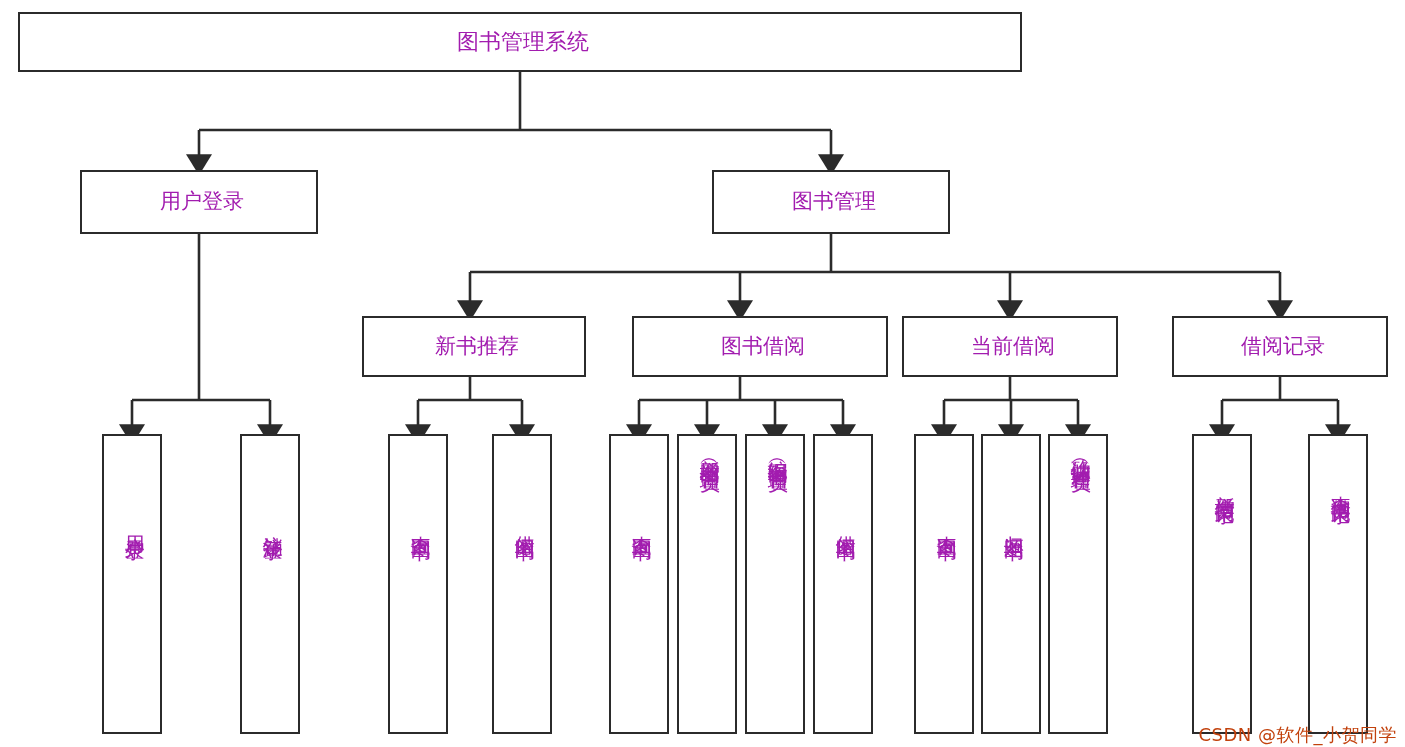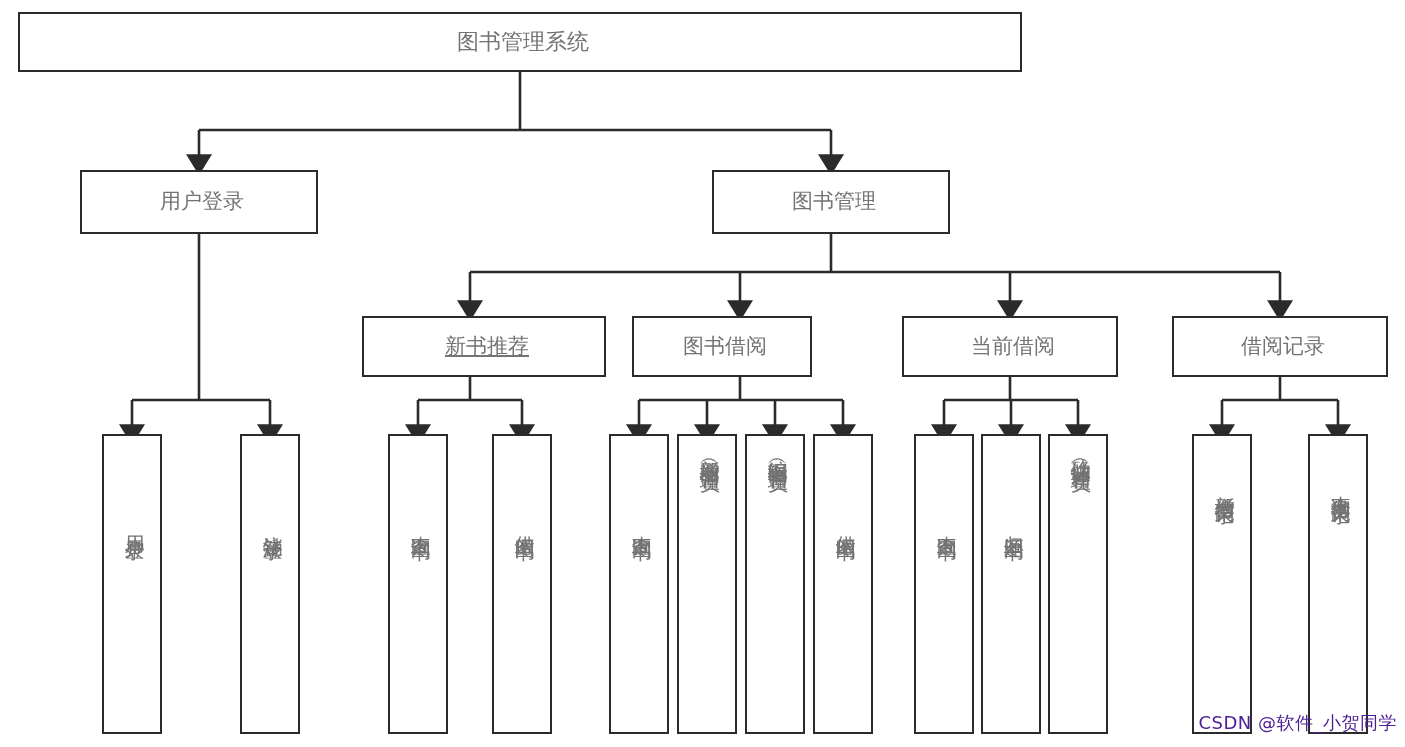--- a/index.html
+++ b/index.html
@@ -24,21 +24,21 @@
     pointer-events: none;
   }
   .node {
     position: absolute;
     box-sizing: border-box;
     border: 2px solid #2b2b2b;
     background: #ffffff;
     display: flex;
     align-items: center;
     justify-content: center;
-    color: #737373;
+    color: #a21caf;
     line-height: 1.22;
     padding-left: 6px;
   }
   .node.h {
     font-size: 21px;
   }
   .node.root {
     font-size: 22px;
   }
   .node.v {
@@ -49,23 +49,23 @@
   .vtext {
     writing-mode: vertical-rl;
     text-orientation: upright;
     letter-spacing: 2px;
     white-space: nowrap;
     display: block;
   }
   .watermark {
     position: absolute;
     right: 8px;
-    bottom: 12px;
+    bottom: 0;
     font-size: 18px;
-    color: #4c1d95;
+    color: #c2410c;
     letter-spacing: 0.5px;
     white-space: nowrap;
   }
 </style>
 </head>
 <body>
 
 <div id="canvas">
 
   <svg class="edges" viewBox="0 0 1405 747" width="1405" height="747">
@@ -122,24 +122,24 @@
     <span>图书管理系统</span>
   </div>
 
   <div class="node h" style="left:80px; top:170px; width:238px; height:64px;">
     <span>用户登录</span>
   </div>
   <div class="node h" style="left:712px; top:170px; width:238px; height:64px;font-family:Liberation Serif, serif;">
     <span>图书管理</span>
   </div>
 
-  <div class="node h" style="left:362px; top:316px; width:244px; height:61px;text-decoration:underline;">
+  <div class="node h" style="left:362px; top:316px; width:224px; height:61px;">
     <span>新书推荐</span>
   </div>
-  <div class="node h" style="left:632px; top:316px; width:180px; height:61px;">
+  <div class="node h" style="left:632px; top:316px; width:256px; height:61px;">
     <span>图书借阅</span>
   </div>
   <div class="node h" style="left:1172px; top:316px; width:216px; height:61px;">
     <span>借阅记录</span>
   </div>
   <div class="node h" style="left:902px; top:316px; width:216px; height:61px;">
     <span>当前借阅</span>
   </div>
 
   <div class="node v" style="left:102px; top:434px; width:60px; height:300px; padding-top:84px;">

